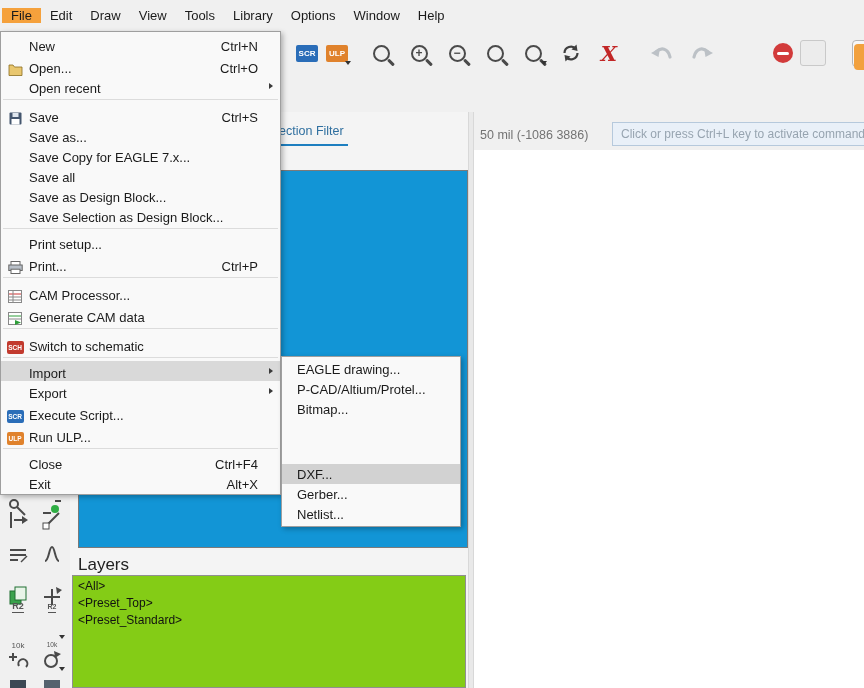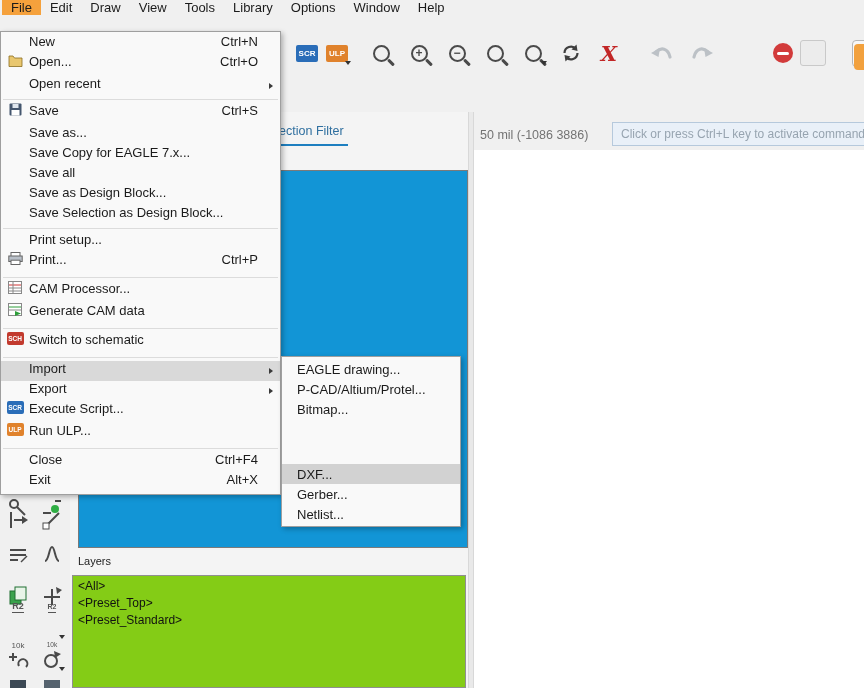--- a/index.html
+++ b/index.html
@@ -1,20 +1,20 @@
 <!DOCTYPE html>
 <html><head>
 <meta charset="utf-8">
 <style>
   html,body{margin:0;padding:0;background:#fff;}
   .window{position:relative;width:864px;height:688px;background:#f0f0f0;overflow:hidden;
           font-family:"Liberation Sans", sans-serif;color:#1b1b1b;font-size:13px;}
 
   
-  .menubar{position:absolute;left:0;top:0;right:0;height:31px;background:#f0f0f0;display:flex;align-items:flex-start;padding-left:2px;}
+  .menubar{position:absolute;left:0;top:0;right:0;height:31px;background:#f0f0f0;display:flex;align-items:center;padding-left:2px;}
   .mb-item{display:flex;align-items:center;padding:0 9px;cursor:default;}
   .mb-item.active{background:#f5a13c;}
 
   
   .toolbar1{position:absolute;left:0;top:31px;right:0;height:44px;background:#f0f0f0;display:flex;align-items:center;padding-left:292px;}
   .toolbar2{position:absolute;left:0;top:75px;right:0;height:37px;background:#f0f0f0;}
   .btn{border:none;background:transparent;padding:0;width:30px;height:30px;display:flex;align-items:center;justify-content:center;position:relative;flex:0 0 auto;}
   .sp8{width:8px;flex:0 0 auto;} .sp14{width:14px;flex:0 0 auto;} .sp24{width:24px;flex:0 0 auto;} .sp52{width:52px;flex:0 0 auto;}
   .tbadge{width:22px;height:17px;border-radius:2px;color:#fff;font-size:8px;font-weight:bold;display:flex;align-items:center;justify-content:center;}
   .tbadge.scr{background:#2a6db8;}
@@ -41,36 +41,36 @@
   .tool{position:absolute;width:28px;height:28px;border:none;background:transparent;padding:0;display:flex;align-items:center;justify-content:center;flex-direction:column;gap:28px;}
   .tool svg{display:block;}
   .r2top{font-size:9px;font-weight:bold;color:#555;border-bottom:1px solid #555;line-height:1.2;}
   .r2bot{font-size:8px;color:#555;line-height:1.2;}
   .r2s .r2top{font-size:7px;} .r2s .r2bot{font-size:6.5px;}
 
   
   .panel{position:absolute;left:70px;top:112px;width:404px;bottom:0;background:#f4f4f4;}
   .filter-tab{position:absolute;left:257px;top:122px;padding:2px 4px 6px 4px;font-size:12.5px;color:#2f6f9f;border-bottom:2px solid #1e7fc0;}
   .blue-canvas{position:absolute;left:78px;top:170px;width:388px;height:376px;background:#1295d6;border:1px solid #7a7a7a;}
-  .layers-label{position:absolute;left:78px;top:555px;font-size:11px;color:#222;}
+  .layers-label{position:absolute;left:78px;top:555px;font-size:17px;color:#222;}
   .layers-list{position:absolute;left:72px;top:575px;width:394px;height:113px;background:#84cc16;border:1px solid #8f8f8f;overflow:hidden;padding-top:2px;box-sizing:border-box;}
   .layer-item{height:17px;line-height:17px;padding-left:5px;font-size:12px;color:#111;}
 
   .splitter{position:absolute;left:468px;top:112px;width:6px;bottom:0;background:#e9e9e9;border-left:1px solid #d8d8d8;border-right:1px solid #d8d8d8;box-sizing:border-box;}
 
   
   .coords{position:absolute;left:480px;top:128px;font-size:12.5px;color:#737373;}
   .cmdline{position:absolute;left:612px;top:122px;width:270px;height:24px;background:#e9f0f8;border:1px solid #b6c9dc;font-size:12px;color:#333;padding:0 0 0 8px;box-sizing:border-box;font-family:"Liberation Sans", sans-serif;}
   .cmdline::placeholder{color:#97a4b0;opacity:1;}
   .board-canvas{position:absolute;left:474px;top:150px;right:0;bottom:0;background:#fff;}
 
   
   .file-menu{position:absolute;left:0;top:31px;width:281px;background:#f9f9f9;border:1px solid #9f9f9f;
              box-shadow:2px 2px 5px rgba(0,0,0,.28);z-index:50;padding:2px 0;box-sizing:border-box;}
-  .mi{position:relative;display:flex;align-items:flex-start;height:20px;}
+  .mi{position:relative;display:flex;align-items:flex-end;height:20px;}
   .mi.icon-row{height:22px;}
   .mi.hl{background:#d9d9d9;}
   .mi .ic{width:28px;display:flex;align-items:center;justify-content:center;flex:0 0 auto;}
   .mi .lbl{white-space:nowrap;}
   .mi .sc{margin-left:auto;padding-right:22px;white-space:nowrap;}
   .mi .arrow{position:absolute;right:7px;top:50%;margin-top:-3.5px;width:0;height:0;border-left:4px solid #3a3a3a;border-top:3.5px solid transparent;border-bottom:3.5px solid transparent;}
   .msep{height:1px;background:#dcdcdc;margin:3px 2px;}
   .mbadge{width:17px;height:13px;border-radius:2px;color:#fff;font-size:6.5px;font-weight:bold;display:flex;align-items:center;justify-content:center;}
   .mbadge.sch{background:#c23a2e;}
   .mbadge.scr{background:#2a6db8;}

